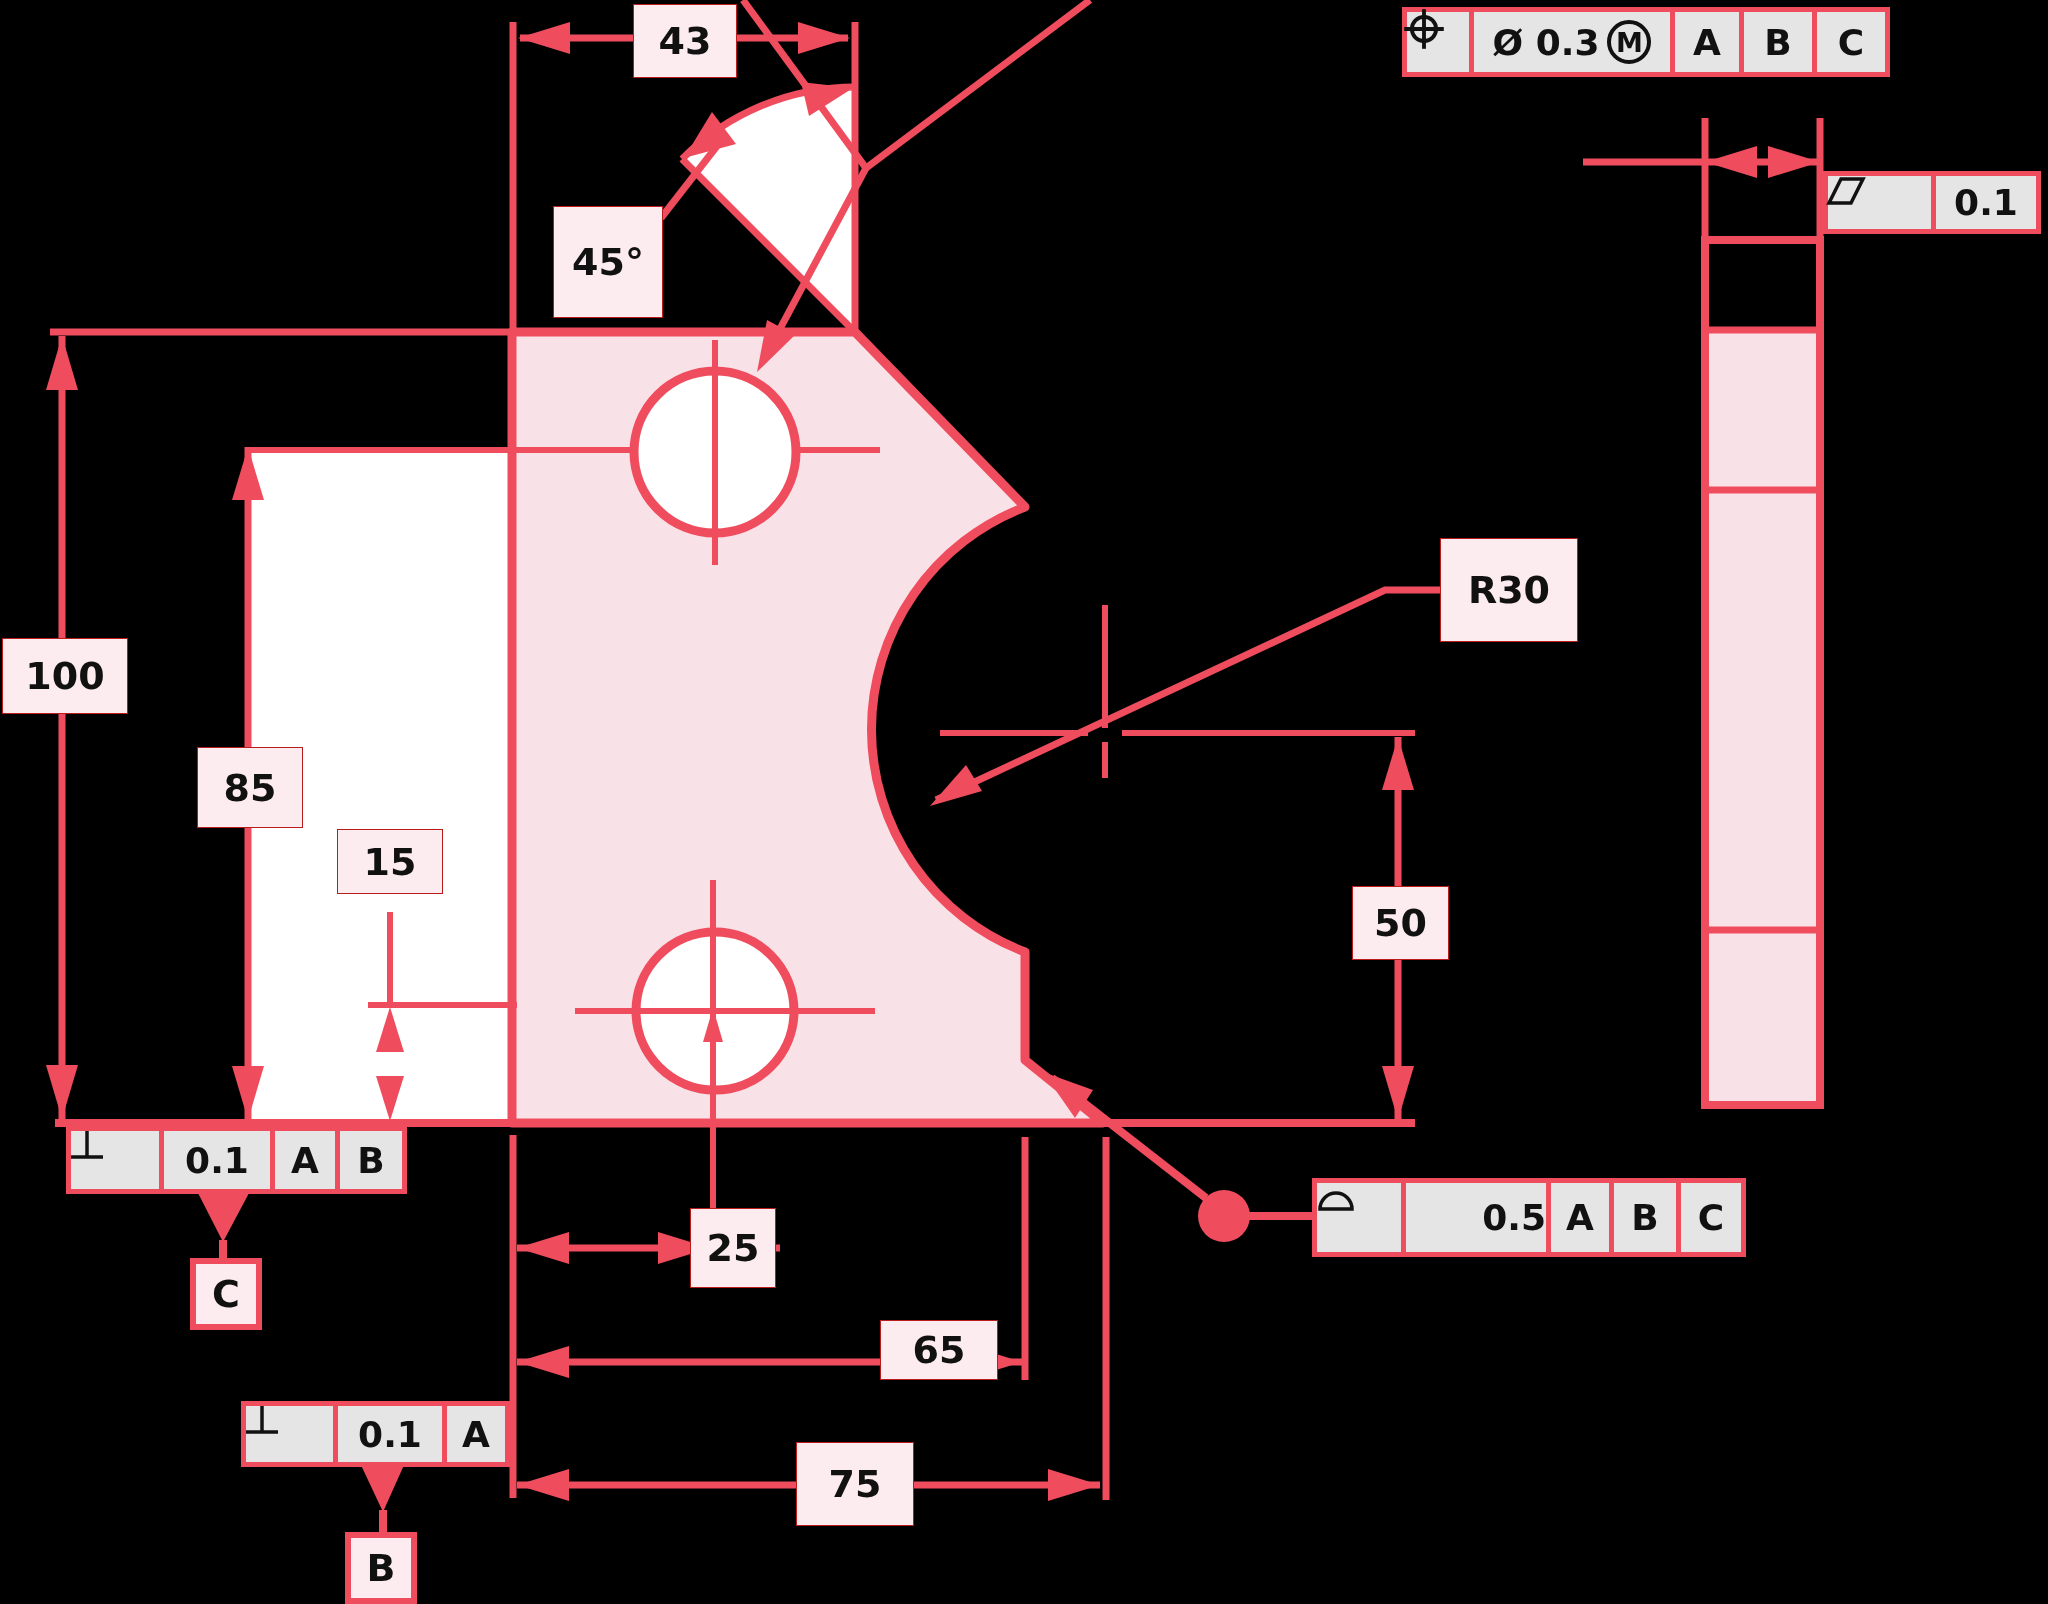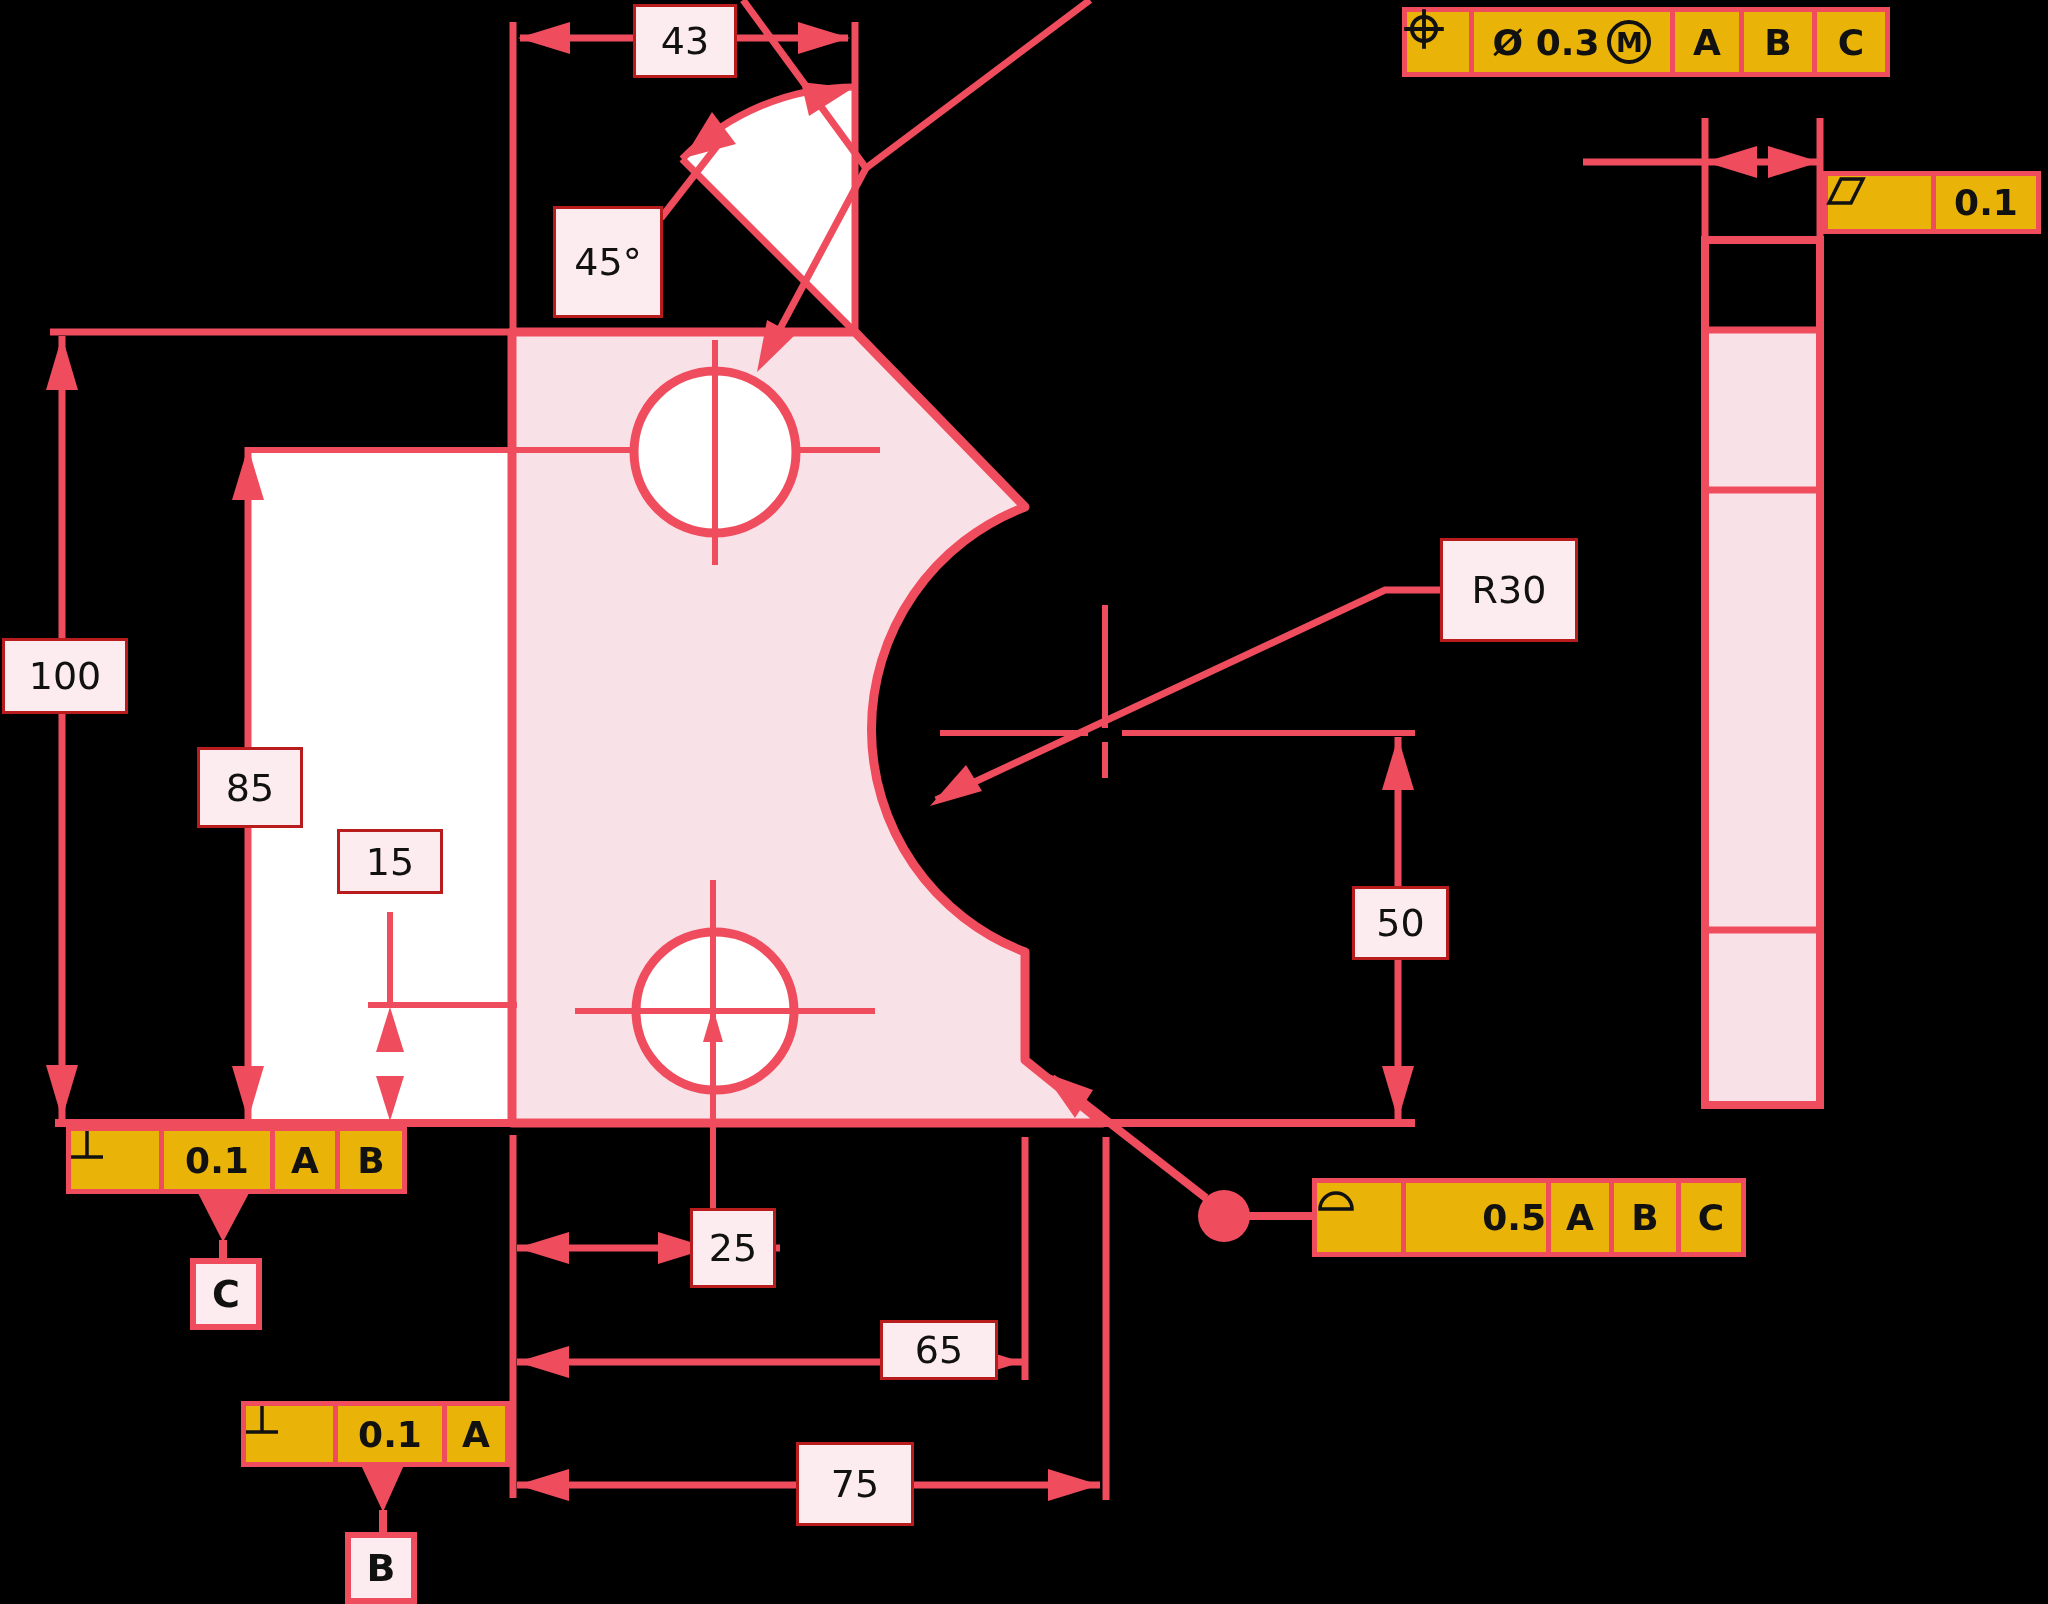--- a/index.html
+++ b/index.html
@@ -1,24 +1,24 @@
 <!DOCTYPE html>
 <html><head>
 <meta charset="utf-8">
 <style>
   html,body{margin:0;padding:0;background:#000;}
   .canvas{position:relative;width:2048px;height:1604px;background:#000;overflow:hidden;
           font-family:"DejaVu Sans", sans-serif;}
   svg{position:absolute;left:0;top:0;}
-  .lbl{position:absolute;background:#fcebef;border:3px solid #b91c1c;color:#111;
-       font-weight:normal;display:flex;align-items:center;justify-content:center;
+  .lbl{position:absolute;background:#fcebef;border:1px solid #b91c1c;color:#111;
+       font-weight:bold;display:flex;align-items:center;justify-content:center;
        box-sizing:border-box;font-size:38px;z-index:5;}
   .fcf{position:absolute;display:flex;background:#ef4d5e;padding:5px;gap:5px;
        box-sizing:border-box;z-index:5;}
-  .fcf .cell{background:#eab308;display:flex;align-items:center;justify-content:center;
+  .fcf .cell{background:#e5e5e5;display:flex;align-items:center;justify-content:center;
        font-weight:bold;color:#111;box-sizing:border-box;font-size:36px;gap:8px;}
   .mcirc{display:inline-flex;width:44px;height:44px;border:4px solid #111;border-radius:50%;
        align-items:center;justify-content:center;font-size:27px;font-weight:bold;box-sizing:border-box;}
   .datumbox{position:absolute;background:#fcebef;border:6px solid #ef4d5e;color:#111;
        font-weight:bold;display:flex;align-items:center;justify-content:center;
        box-sizing:border-box;font-size:38px;z-index:5;}
 </style>
 </head>
 <body>
 

